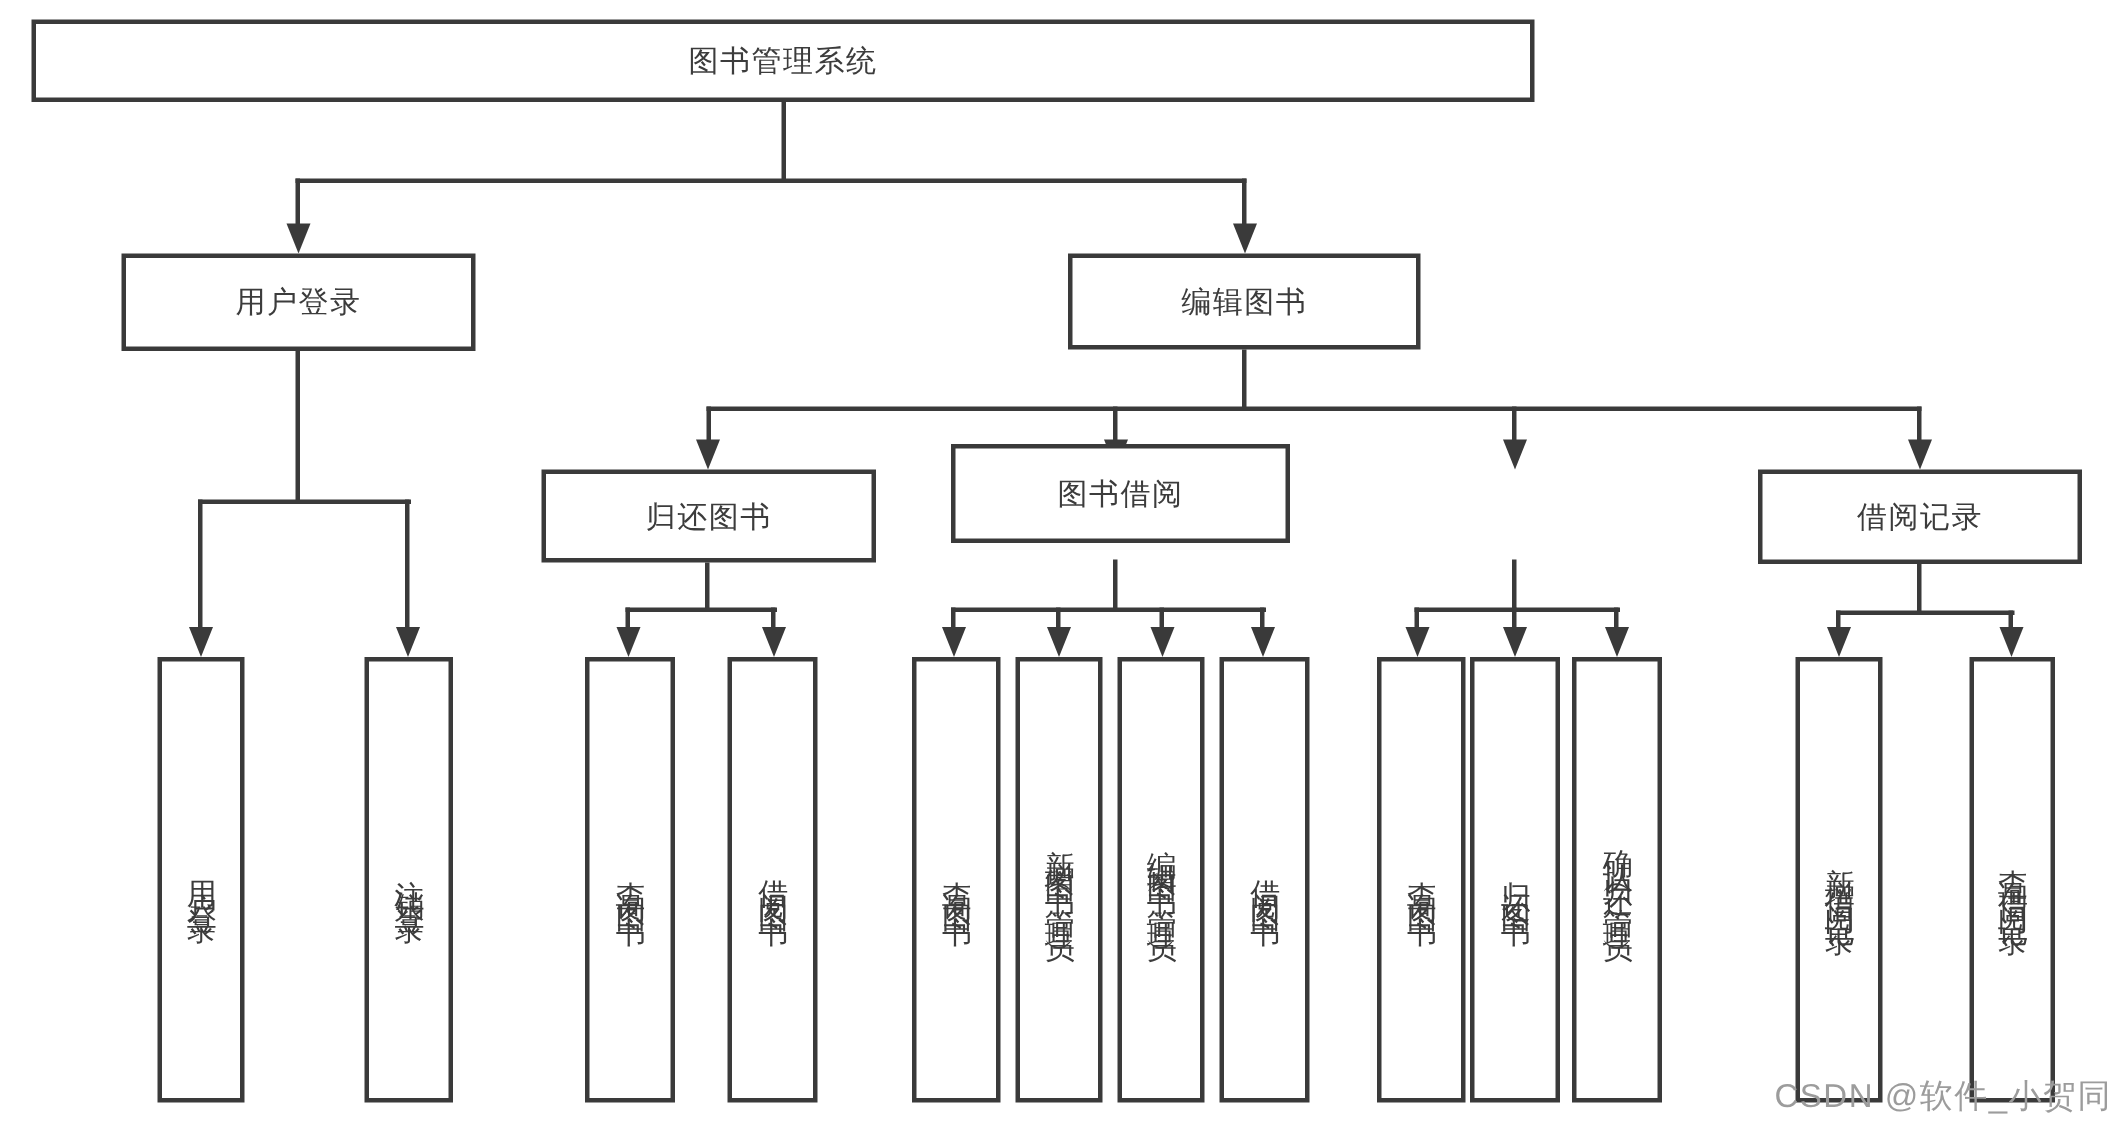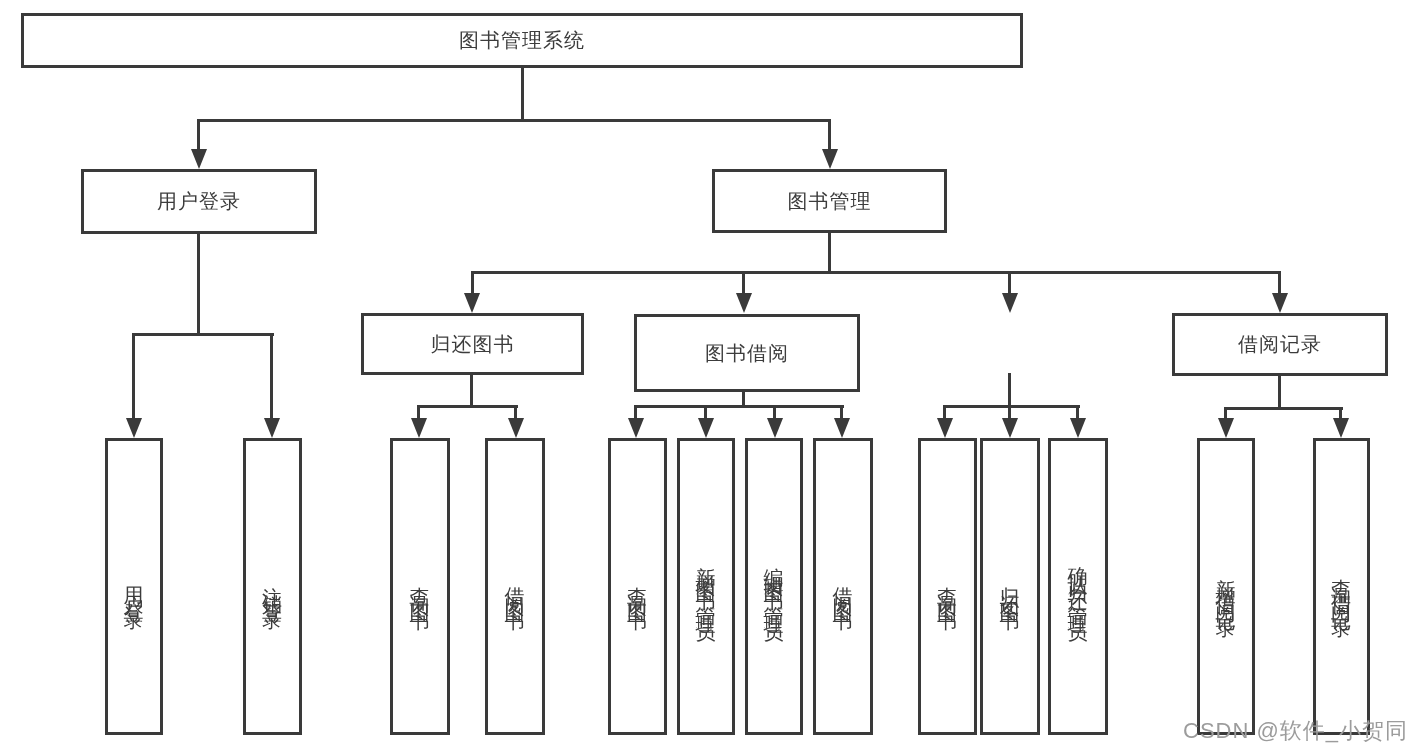--- a/index.html
+++ b/index.html
@@ -106,25 +106,25 @@
   <div class="hl" style="left:1224px;top:407px;width:119px"></div>
   <div class="vl" style="left:1224px;top:407px;height:14px"></div>
   <div class="arrow" style="left:1218px;top:418px"></div>
   <div class="vl" style="left:1339px;top:407px;height:14px"></div>
   <div class="arrow" style="left:1333px;top:418px"></div>
 
   <div class="node" style="left:21px;top:13px;width:1002px;height:55px">图书管理系统</div>
 
   <div class="node" style="left:81px;top:169px;width:236px;height:65px">用户登录</div>
 
-  <div class="node" style="left:712px;top:169px;width:235px;height:64px">图书管理</div>
+  <div class="node" style="left:712px;top:169px;width:235px;height:64px">编辑图书</div>
 
   <div class="node" style="left:361px;top:313px;width:223px;height:62px">归还图书</div>
 
-  <div class="node" style="left:634px;top:314px;width:226px;height:78px">图书借阅</div>
+  <div class="node" style="left:634px;top:296px;width:226px;height:66px">图书借阅</div>
 
 
   <div class="node" style="left:1172px;top:313px;width:216px;height:63px">借阅记录</div>
 
   <div class="leaf" style="left:105px;width:58px">用户登录</div>
   <div class="leaf" style="left:243px;width:59px">注销登录</div>
 
   <div class="leaf" style="left:390px;width:60px">查询图书</div>
   <div class="leaf" style="left:485px;width:60px">借阅图书</div>
 

